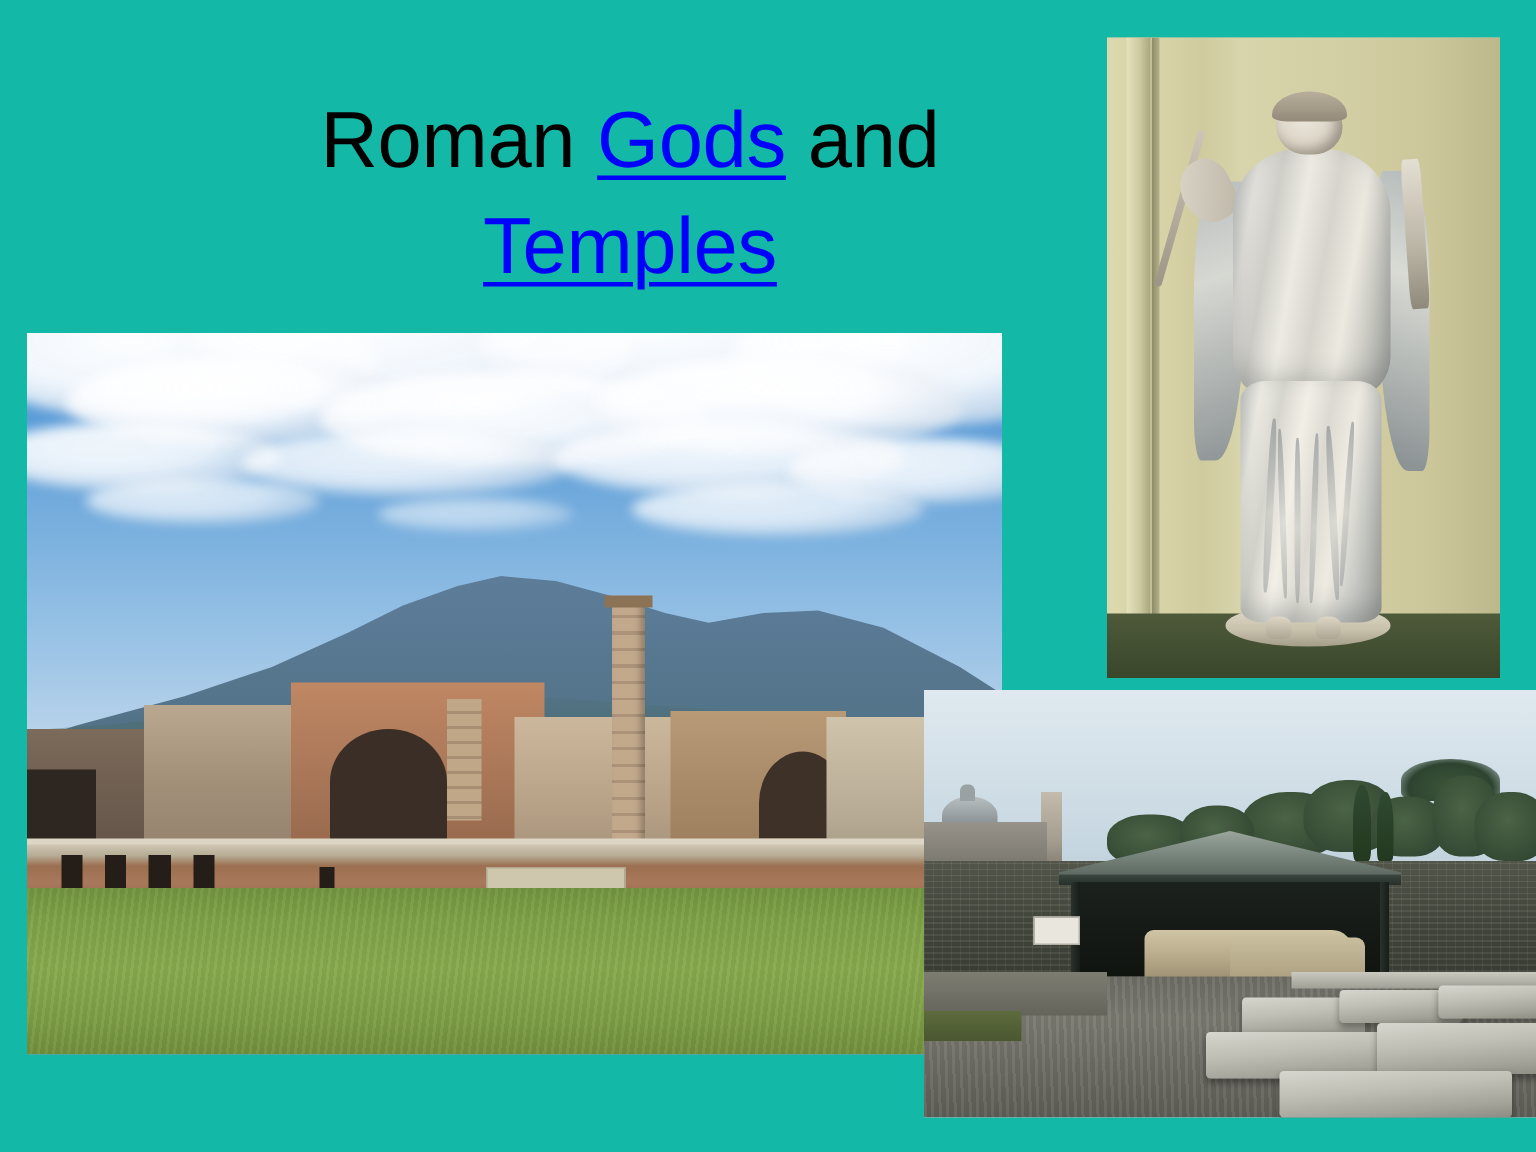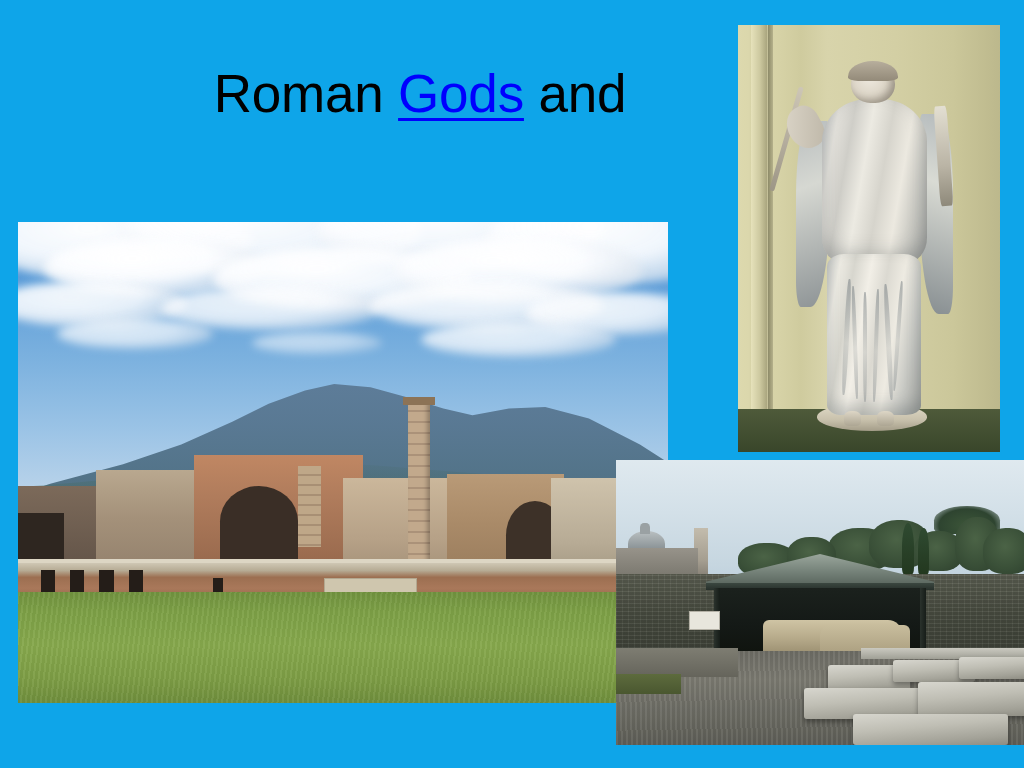--- a/index.html
+++ b/index.html
@@ -15,21 +15,21 @@
     position: relative;
     font-family: "Liberation Sans", sans-serif;
   }
 
   
   .slide {
     position: absolute;
     left: 0; top: 0;
     width: 1024px;
     height: 768px;
-    background: #0ea5e9;
+    background: #14b8a6;
   }
 
   
   .title-block {
     position: absolute;
     left: 150px;
     top: 58px;
     width: 540px;
     text-align: center;
     font-size: 53px;
@@ -417,20 +417,23 @@
   }
 </style>
 </head>
 <body>
 
 <div class="slide">
 
   <div class="title-block">
     <span class="title-line">
       <span class="tl-plain">Roman </span><a class="tl-link" href="#">Gods</a><span class="tl-plain"> and</span>
+    </span>
+    <span class="title-line">
+      <a class="tl-link" href="#">Temples</a>
     </span>
   </div>
 
   <div class="photo" id="photo-forum">
     <div class="forum-sky">
       <div class="cloud cl1"></div>
       <div class="cloud cl2"></div>
       <div class="cloud cl3"></div>
       <div class="cloud cl4"></div>
       <div class="cloud cl5"></div>

